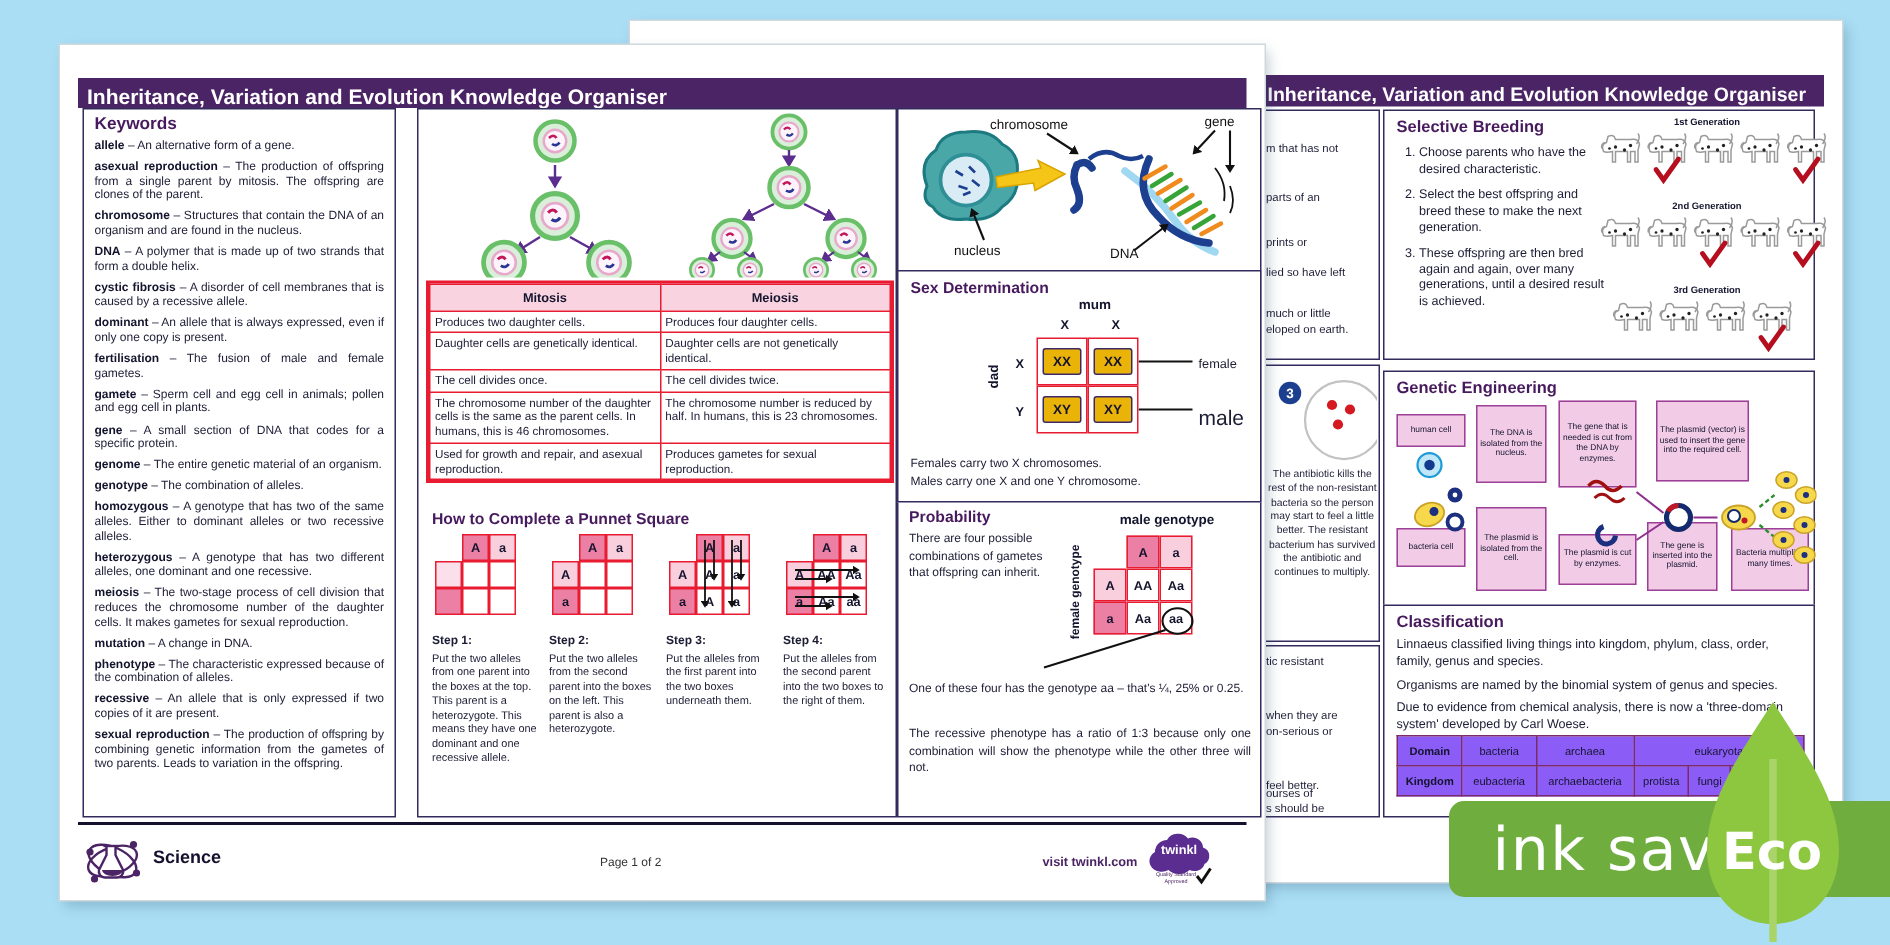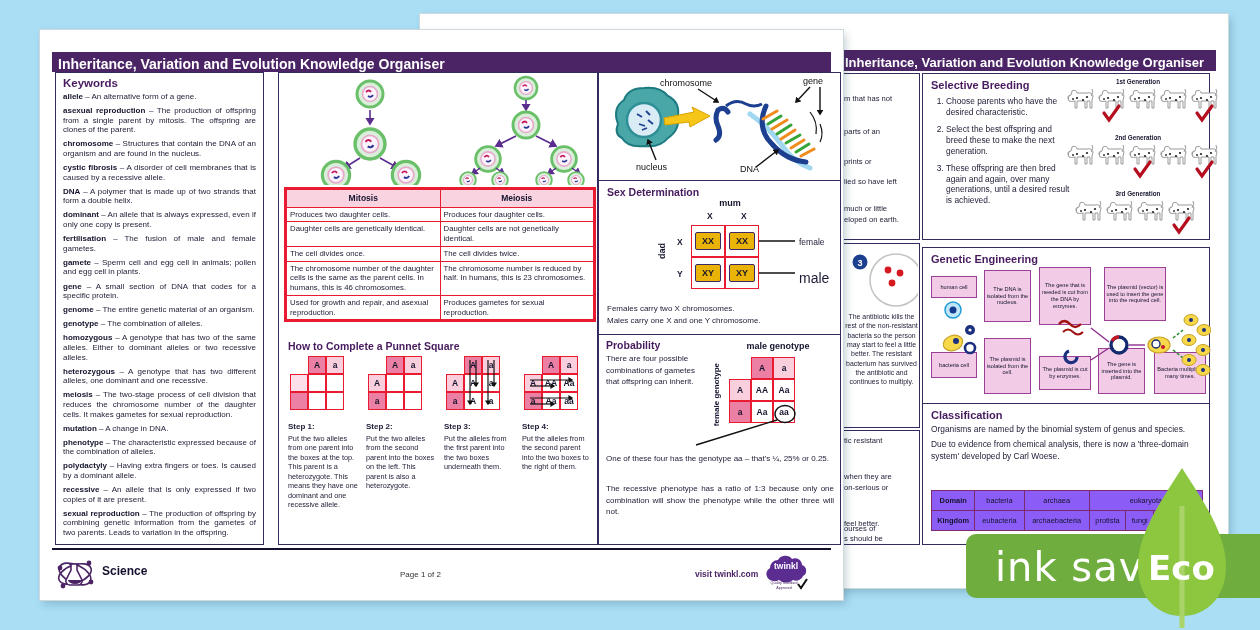--- a/index.html
+++ b/index.html
@@ -200,20 +200,21 @@
           <circle cx="266" cy="112" r="2" fill="#1d2f7f"></circle>
         <ellipse cx="280" cy="122" rx="7" ry="5.5" fill="#f7d84b" stroke="#c9a227"></ellipse>
           <circle cx="280" cy="122" r="2" fill="#1d2f7f"></circle>
       </g>
     </svg>
   </div>
 
   <div class="colbox" style="left:502px;top:389px;width:288px;height:142px;">
     <div class="h-purple" style="position:absolute;left:8px;top:5px;font-size:11px;">Classification</div>
     <div class="abs" style="left:8px;top:20px;width:272px;">
+      <p class="para85">Linnaeus classified living things into kingdom, phylum, class, order, family, genus and species.</p>
       <p class="para85">Organisms are named by the binomial system of genus and species.</p>
       <p class="para85">Due to evidence from chemical analysis, there is now a 'three-domain system' developed by Carl Woese.</p>
     </div>
     <table class="ctable abs" style="left:8px;top:86px;width:272px;">
       <tbody>
           <tr>
         <td class="hd" style="width:46px">Domain</td>
         <td style="width:56px">bacteria</td>
         <td style="width:74px">archaea</td>
         <td colspan="4">eukaryota</td>
@@ -235,34 +236,33 @@
 <div class="page" style="left:40px;top:30px;width:803px;height:570px;">
   <div class="titlebar" style="left:12px;top:22px;width:779px;height:20px;box-sizing:border-box;padding:2px 0 0 6px;">
     <span>Inheritance, Variation and Evolution Knowledge Organiser</span>
   </div>
 
   <div class="colbox" style="left:15px;top:42px;width:209px;height:473px;padding:4px 7px;">
     <div class="h-purple" style="font-size:11.5px;margin-bottom:3px;">Keywords</div>
     <p class="kw"><b>allele</b> <span>– An alternative form of a gene.</span></p>
     <p class="kw"><b>asexual reproduction</b> <span>– The production of offspring from a single parent by mitosis. The offspring are clones of the parent.</span></p>
     <p class="kw"><b>chromosome</b> <span>– Structures that contain the DNA of an organism and are found in the nucleus.</span></p>
+    <p class="kw"><b>DNA</b> <span>– A polymer that is made up of two strands that form a double helix.</span></p>
     <p class="kw"><b>cystic fibrosis</b> <span>– A disorder of cell membranes that is caused by a recessive allele.</span></p>
-    <p class="kw"><b>DNA</b> <span>– A polymer that is made up of two strands that form a double helix.</span></p>
     <p class="kw"><b>dominant</b> <span>– An allele that is always expressed, even if only one copy is present.</span></p>
     <p class="kw"><b>fertilisation</b> <span>– The fusion of male and female gametes.</span></p>
     <p class="kw"><b>gamete</b> <span>– Sperm cell and egg cell in animals; pollen and egg cell in plants.</span></p>
     <p class="kw"><b>gene</b> <span>– A small section of DNA that codes for a specific protein.</span></p>
     <p class="kw"><b>genome</b> <span>– The entire genetic material of an organism.</span></p>
     <p class="kw"><b>genotype</b> <span>– The combination of alleles.</span></p>
     <p class="kw"><b>homozygous</b> <span>– A genotype that has two of the same alleles. Either to dominant alleles or two recessive alleles.</span></p>
     <p class="kw"><b>heterozygous</b> <span>– A genotype that has two different alleles, one dominant and one recessive.</span></p>
     <p class="kw"><b>meiosis</b> <span>– The two-stage process of cell division that reduces the chromosome number of the daughter cells. It makes gametes for sexual reproduction.</span></p>
     <p class="kw"><b>mutation</b> <span>– A change in DNA.</span></p>
     <p class="kw"><b>phenotype</b> <span>– The characteristic expressed because of the combination of alleles.</span></p>
-    <p class="kw"><b>polydactyly</b> <span>– Having extra fingers or toes. Is caused by a dominant allele.</span></p>
     <p class="kw"><b>recessive</b> <span>– An allele that is only expressed if two copies of it are present.</span></p>
     <p class="kw"><b>sexual reproduction</b> <span>– The production of offspring by combining genetic information from the gametes of two parents. Leads to variation in the offspring.</span></p>
   </div>
 
   <div class="colbox" style="left:238px;top:42px;width:320px;height:473px;"></div>
   <svg class="abs" style="left:238px;top:42px;" width="320" height="113" viewBox="0 0 320 113">
     <defs>
       <g id="cell">
           <circle r="13" fill="#d9efd9" stroke="#6abf69" stroke-width="3"></circle>
           <circle r="7.5" fill="#fdf4fb" stroke="#e7a8cc" stroke-width="1.6"></circle>

